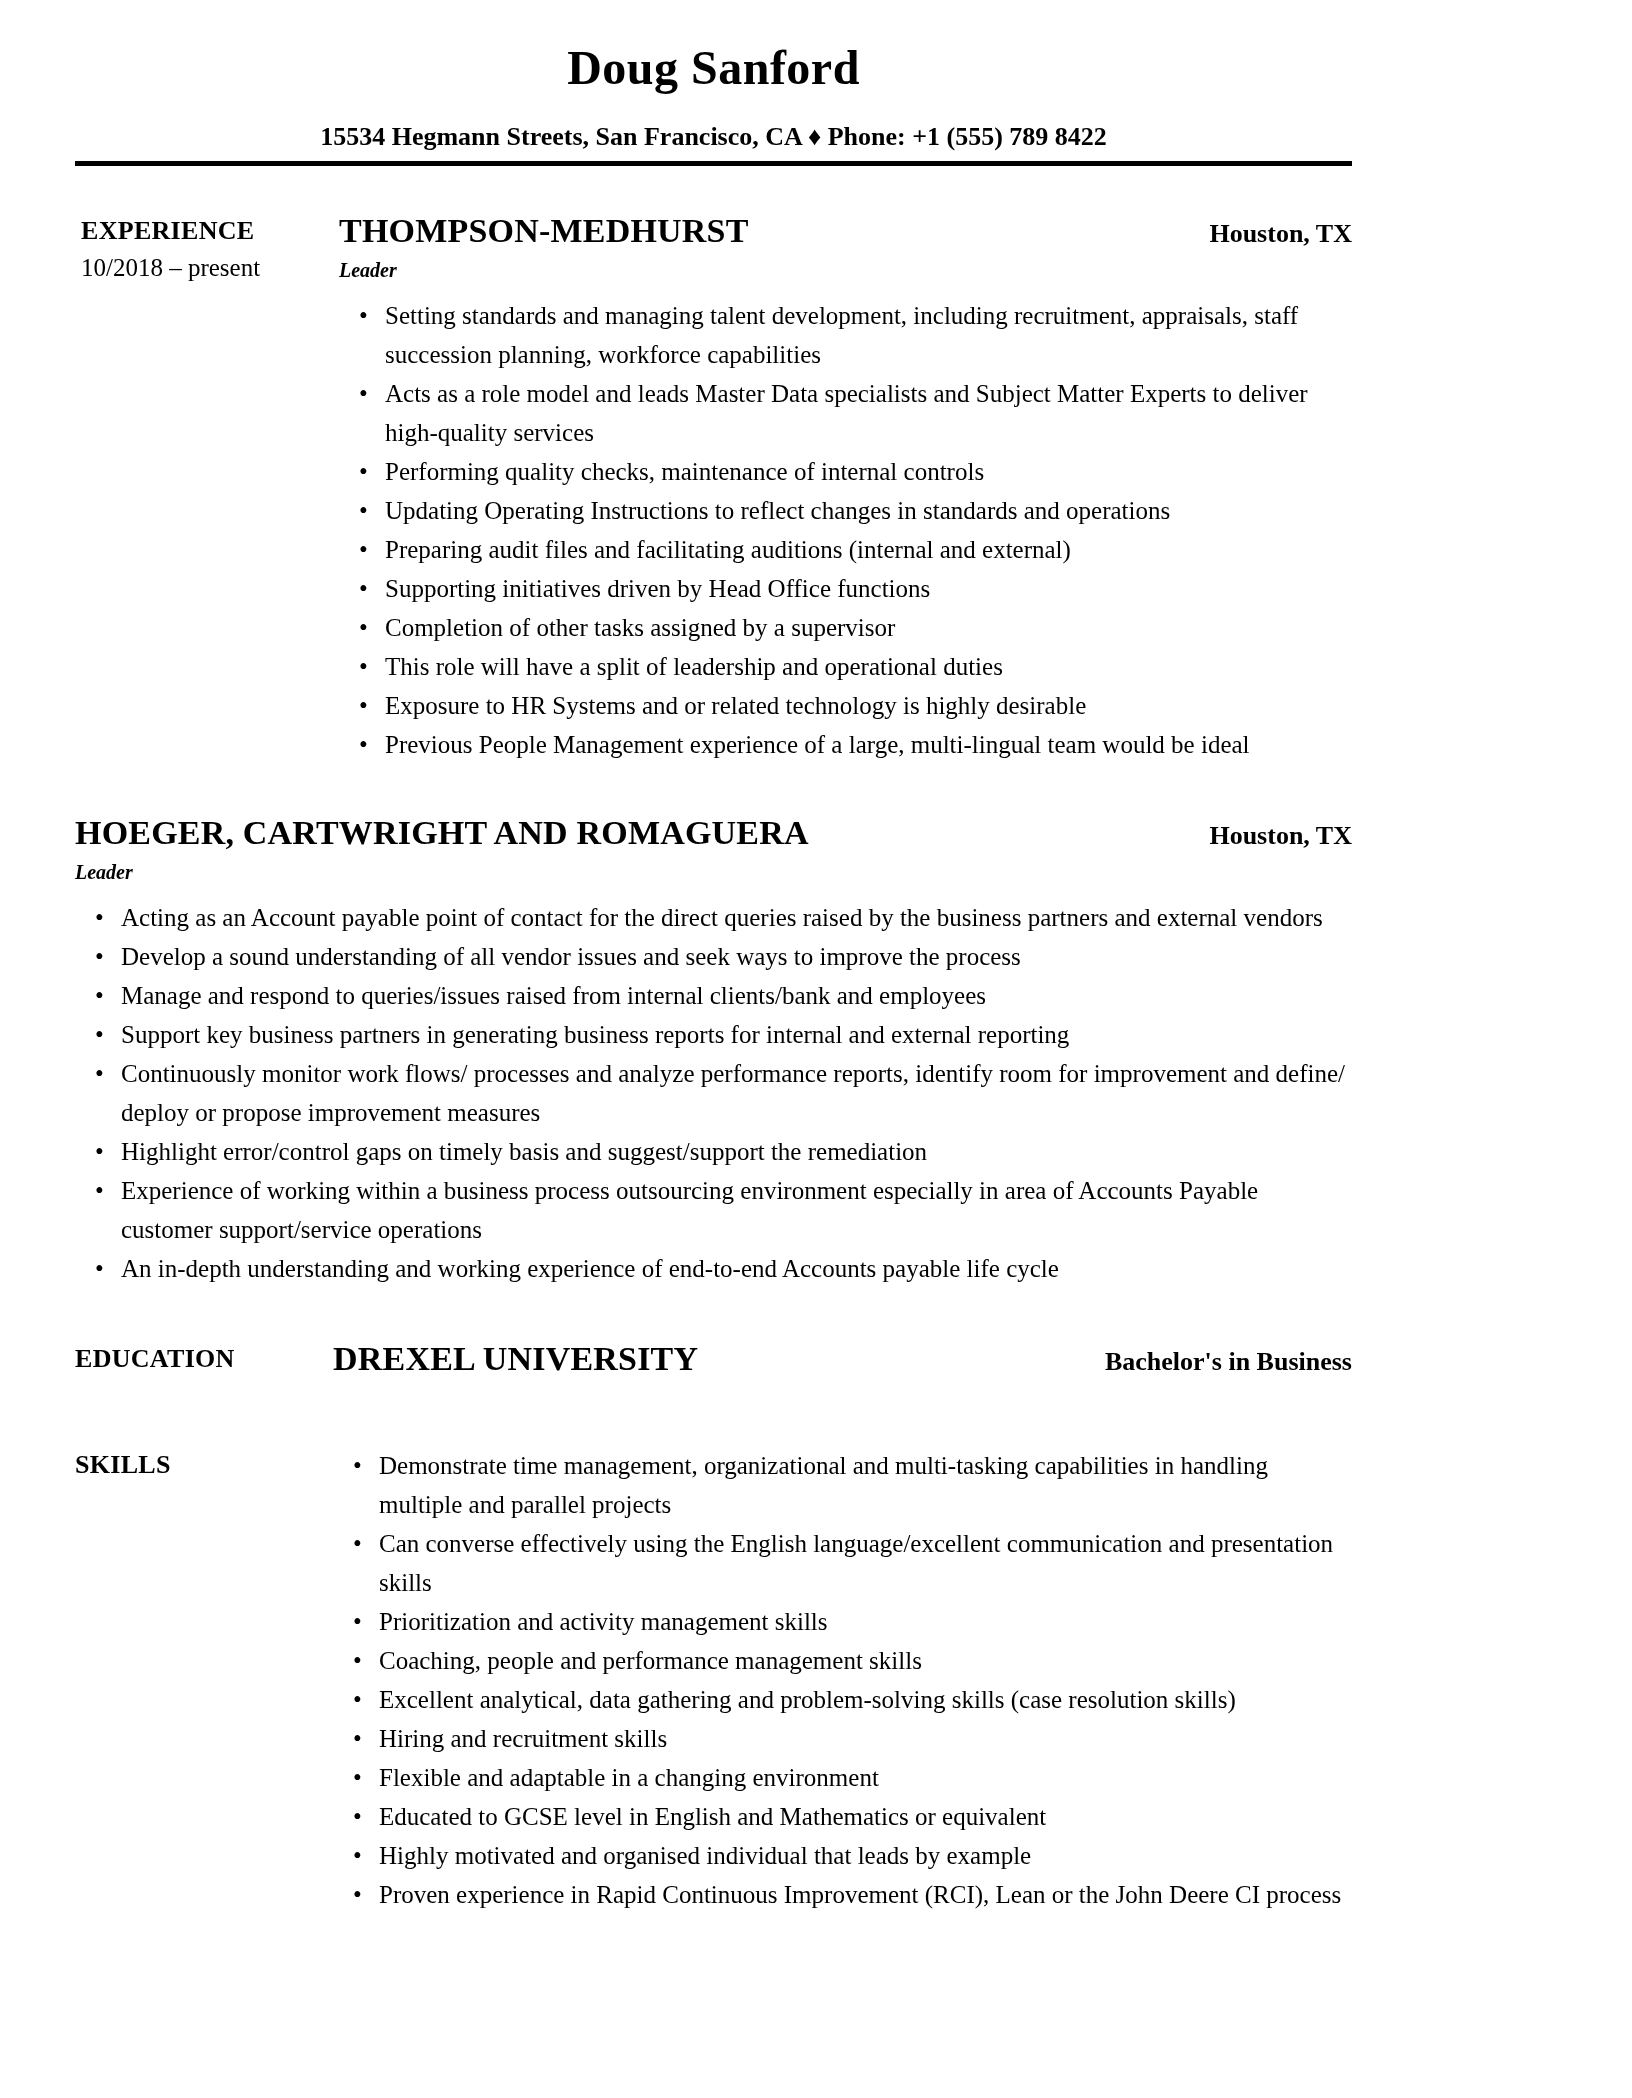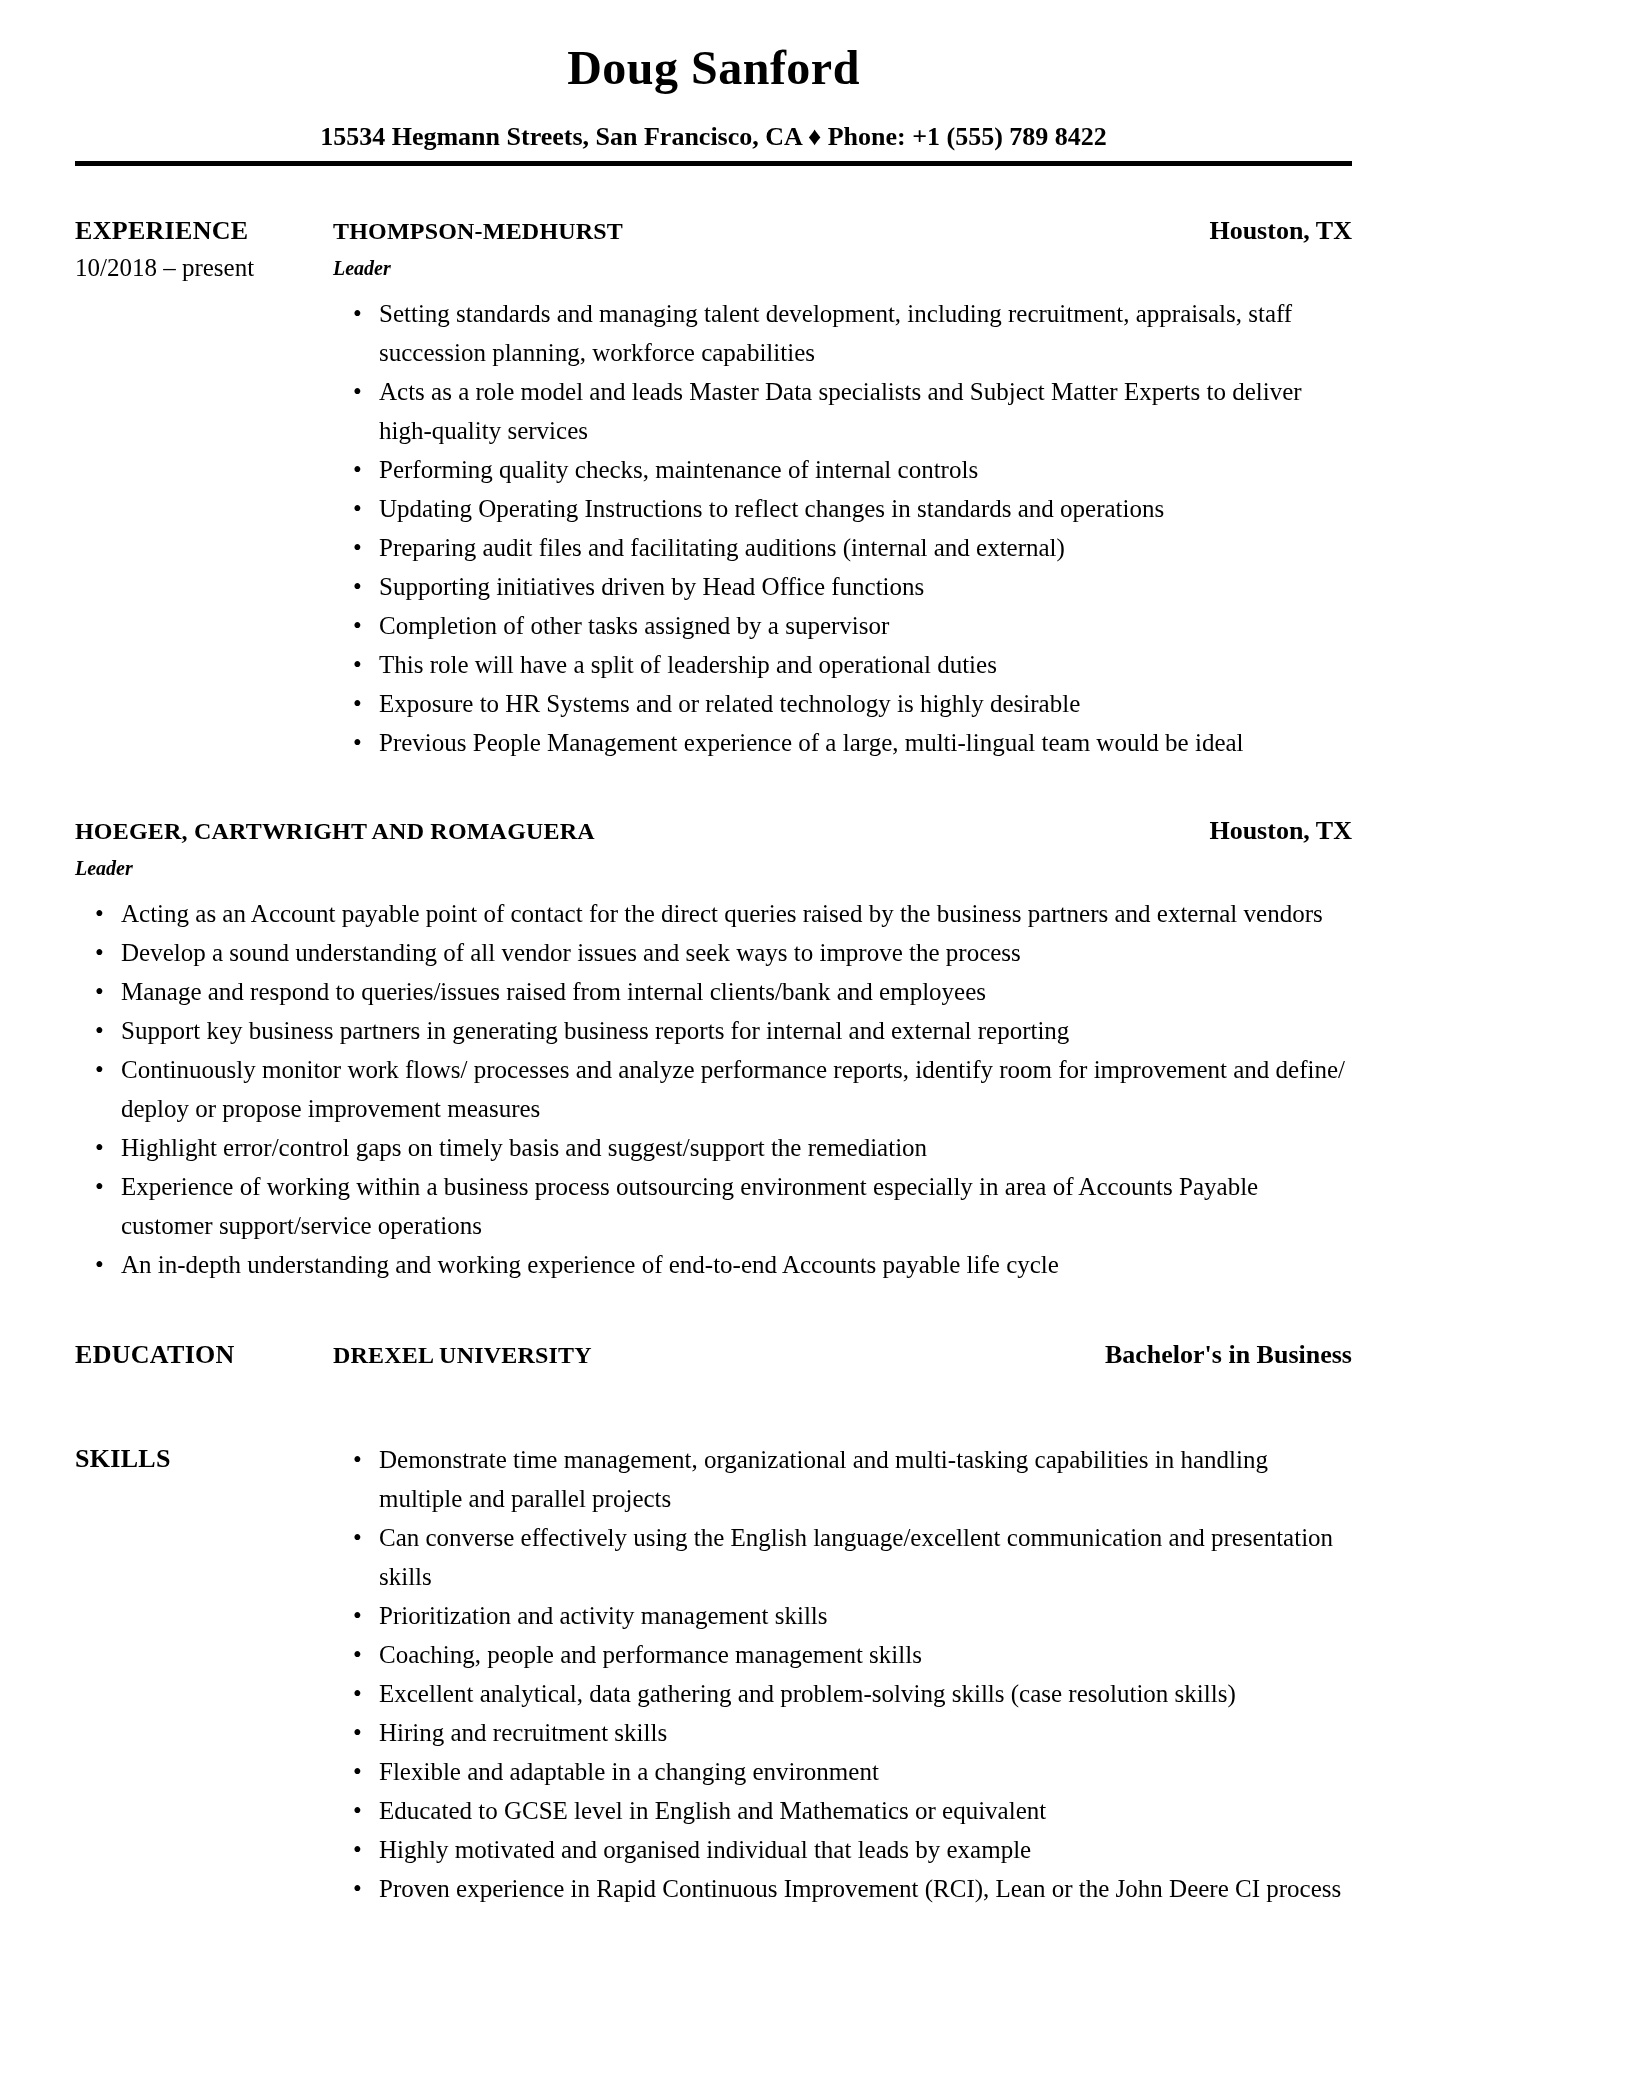--- a/index.html
+++ b/index.html
@@ -56,21 +56,21 @@
     line-height: 37px;
   }
   .offset-one-line { padding-top: 37px; }
 
   .job-header {
     display: flex;
     justify-content: space-between;
     align-items: baseline;
   }
   .company {
-    font-size: 24px;
+    font-size: 34px;
     font-weight: bold;
     line-height: 37px;
     letter-spacing: 0.2px;
   }
   .location {
     font-size: 26px;
     font-weight: bold;
     line-height: 37px;
   }
   .job-title {
@@ -92,21 +92,21 @@
     padding-left: 46px;
   }
   ul.bullets li::before {
     content: "\2022";
     position: absolute;
     left: 20px;
     top: 0;
   }
 
   
-  .section-experience { margin-top: 46px; }
+  .section-experience { margin-top: 46px; margin-left: 6px; }
   .job-2 { margin-top: 50px; }
   .section-education { margin-top: 52px; }
   .section-skills { margin-top: 66px; }
   .section-skills ul.bullets { margin-top: 0; }
 
   .edu-line {
     display: flex;
     justify-content: space-between;
     align-items: baseline;
   }

